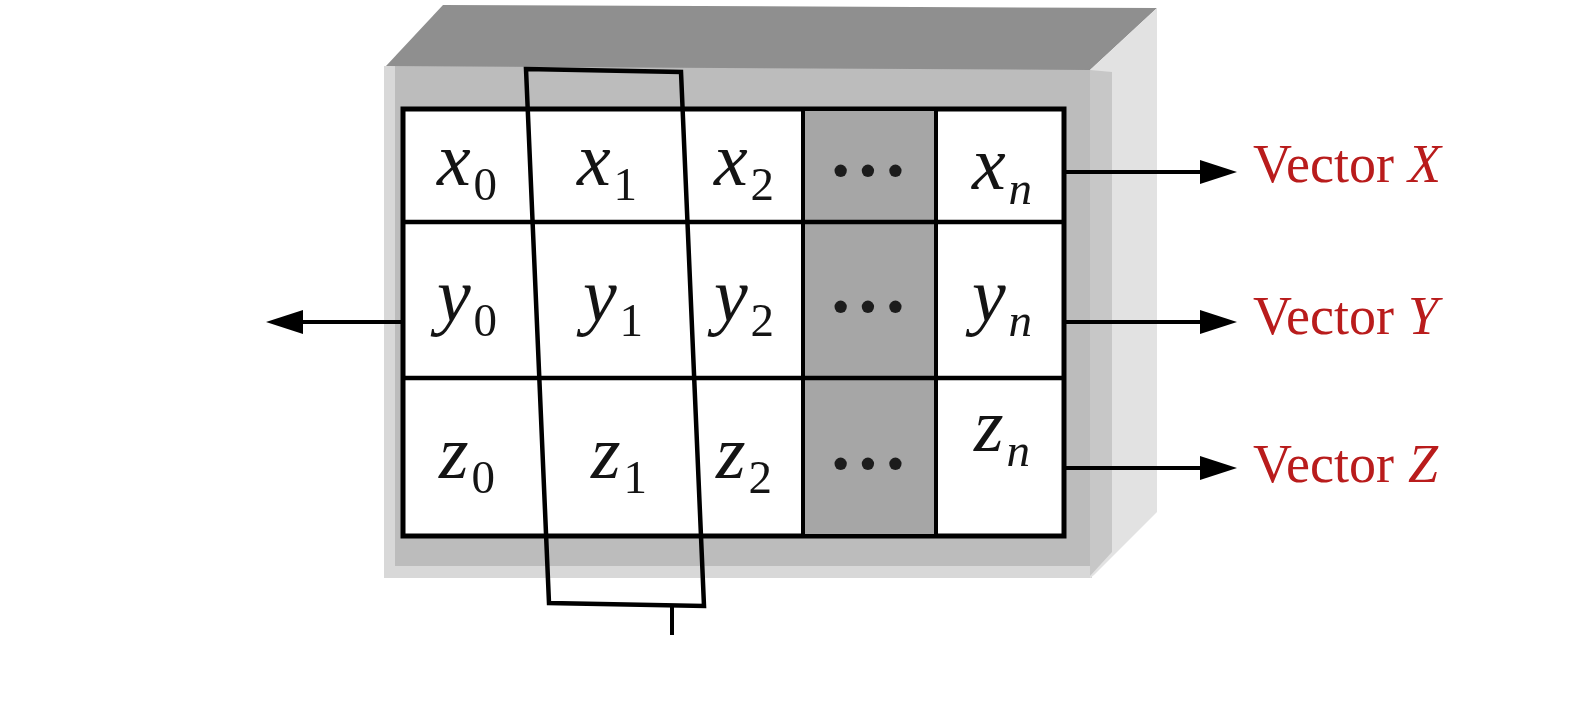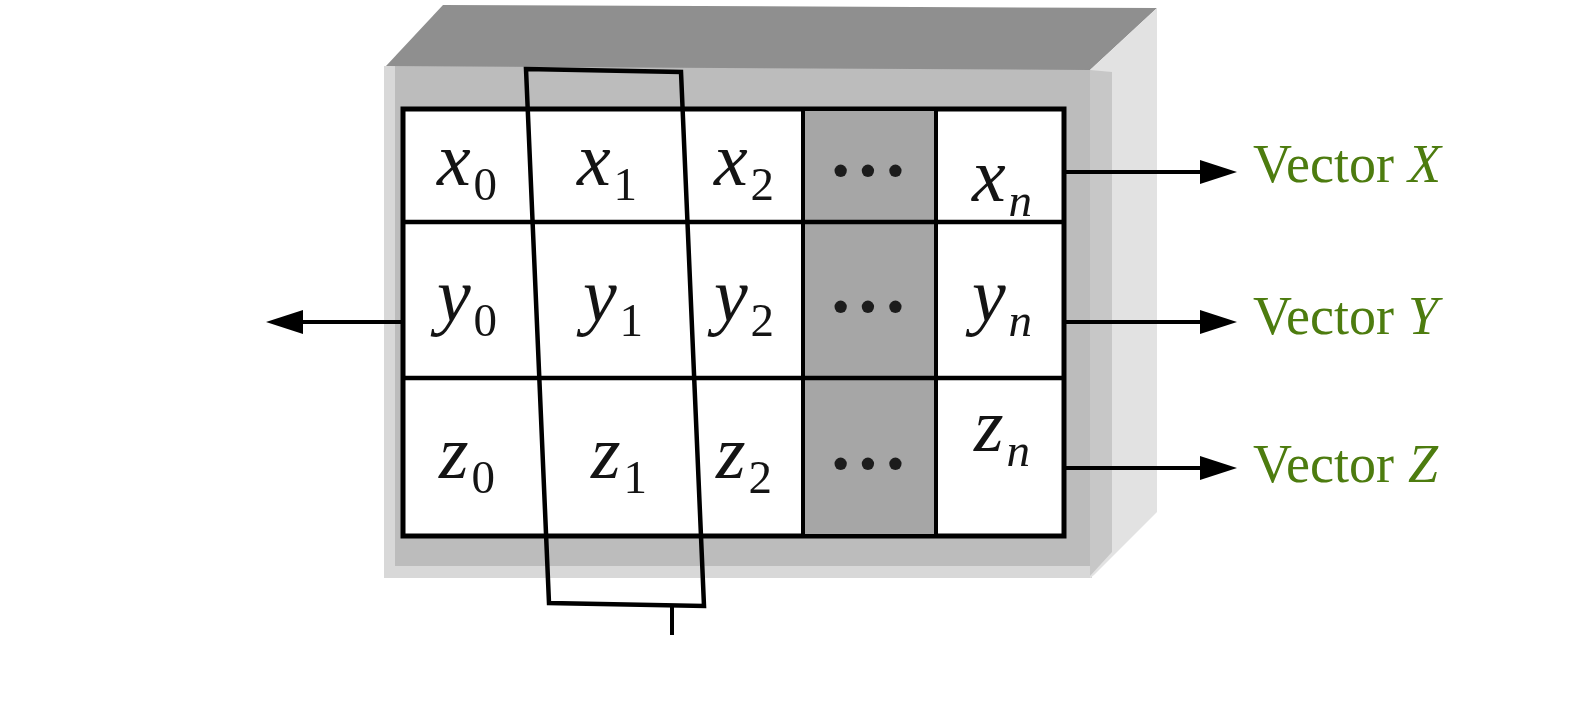--- a/index.html
+++ b/index.html
@@ -34,21 +34,21 @@
     font-weight:700;
     font-size:76px;
     letter-spacing:2px;
     color:#1c1c1c;
   }
   .label{
     position:absolute;
     white-space:nowrap;
     font-size:54px;
     line-height:1;
-    color:#4d7c0f;
+    color:#b91c1c;
     z-index:4;
   }
   .label .vv{
     font-style:italic;
     margin-left:14px;
   }
 </style>
 </head>
 <body>
 
@@ -83,21 +83,21 @@
     <polygon points="1237,468 1200,456 1200,480" fill="#000000"></polygon>
 
     <polyline points="672,606 672,673 690,673" fill="none" stroke="#000000" stroke-width="4"></polyline>
     <polygon points="721,673 686,661 686,685" fill="#000000"></polygon>
   </svg>
 
   <div class="cell" style="left:467px;top:164px"><span class="v">x</span><span class="s">0</span></div>
   <div class="cell" style="left:607px;top:164px"><span class="v">x</span><span class="s">1</span></div>
   <div class="cell" style="left:744px;top:164px"><span class="v">x</span><span class="s">2</span></div>
   <div class="cell dotcell" style="left:869px;top:170px">···</div>
-  <div class="cell" style="left:1002px;top:180px"><span class="v">x</span><span class="s" style="font-style: italic;">n</span></div>
+  <div class="cell" style="left:1002px;top:168px"><span class="v">x</span><span class="s" style="font-style: italic;">n</span></div>
 
   <div class="cell" style="left:467px;top:300px"><span class="v">y</span><span class="s">0</span></div>
   <div class="cell" style="left:613px;top:300px"><span class="v">y</span><span class="s">1</span></div>
   <div class="cell" style="left:744px;top:300px"><span class="v">y</span><span class="s">2</span></div>
   <div class="cell dotcell" style="left:869px;top:306px">···</div>
   <div class="cell" style="left:1002px;top:300px"><span class="v">y</span><span class="s" style="font-style: italic;">n</span></div>
 
   <div class="cell" style="left:467px;top:457px"><span class="v">z</span><span class="s">0</span></div>
   <div class="cell" style="left:619px;top:457px"><span class="v">z</span><span class="s">1</span></div>
   <div class="cell" style="left:744px;top:457px"><span class="v">z</span><span class="s">2</span></div>

